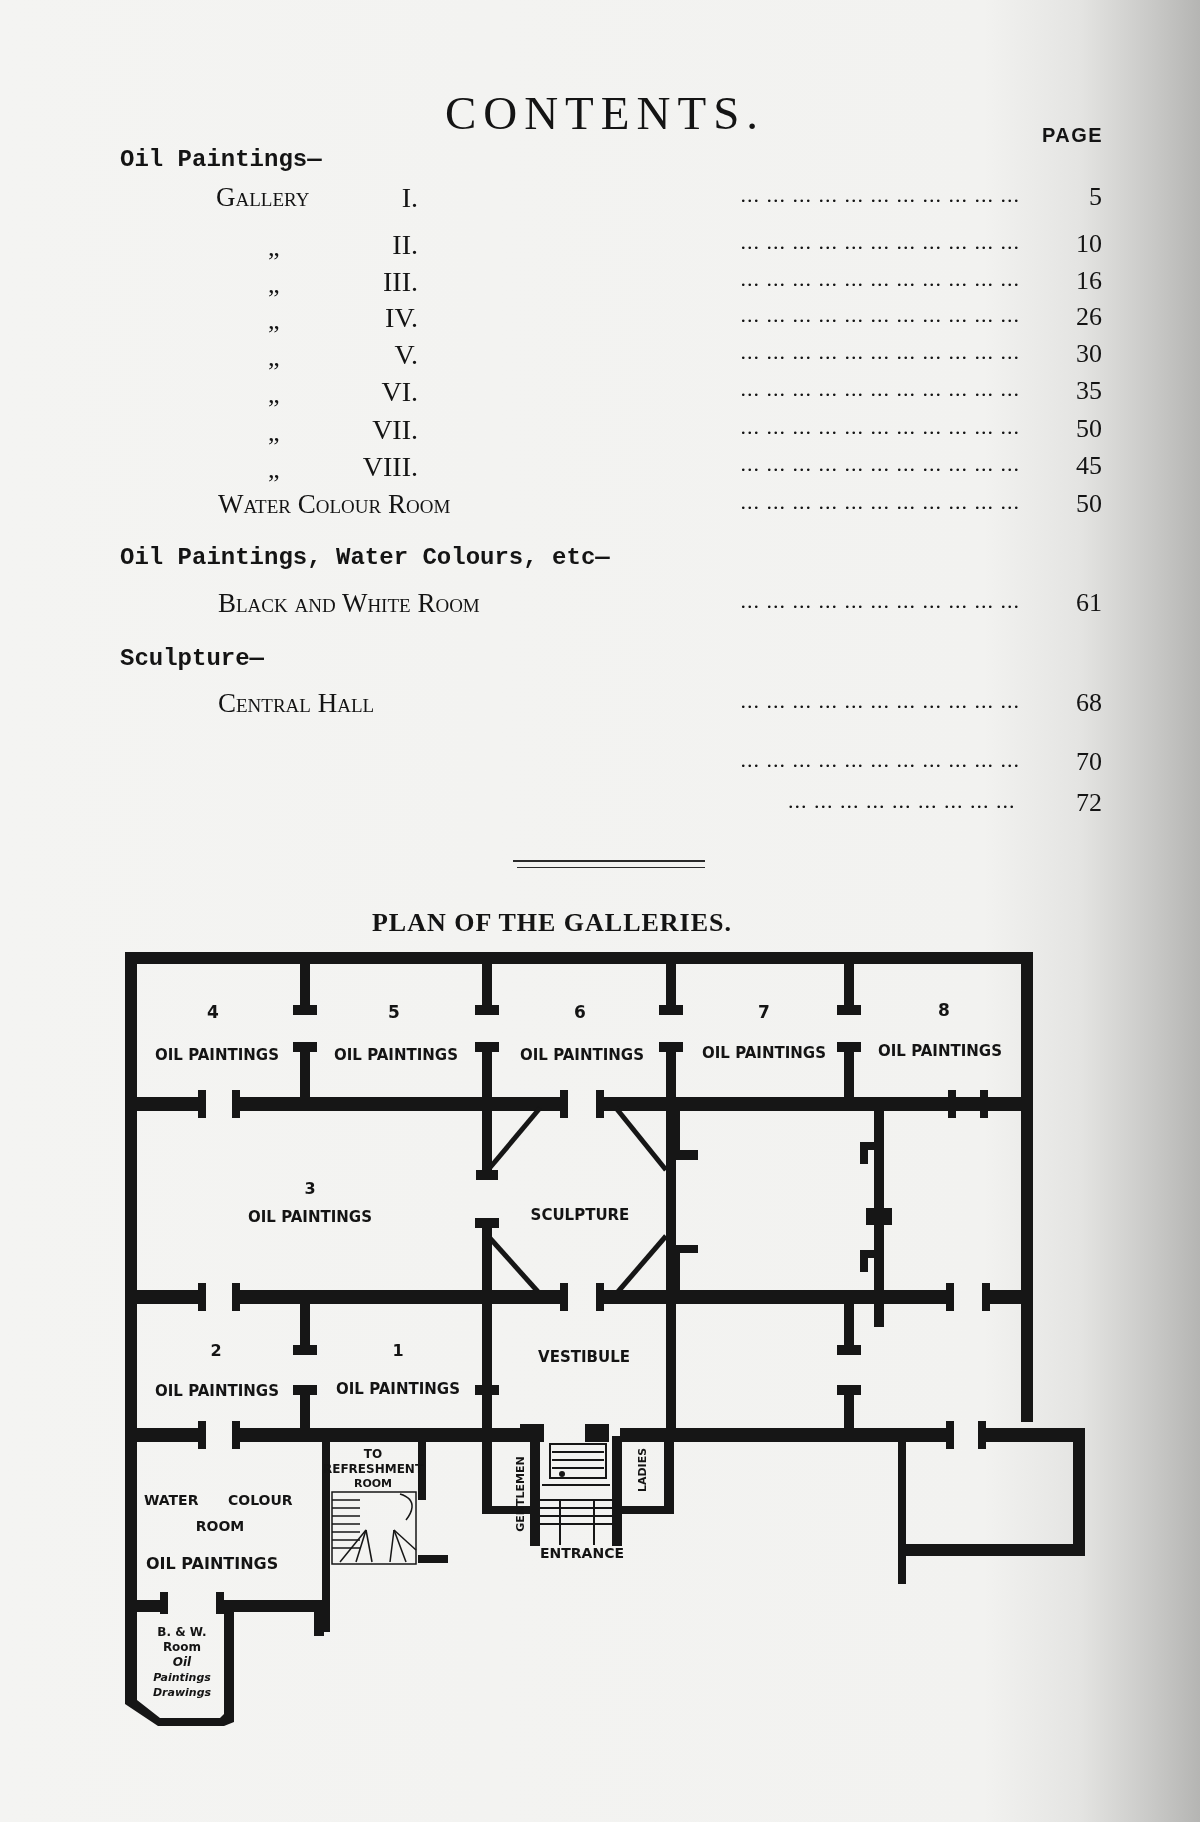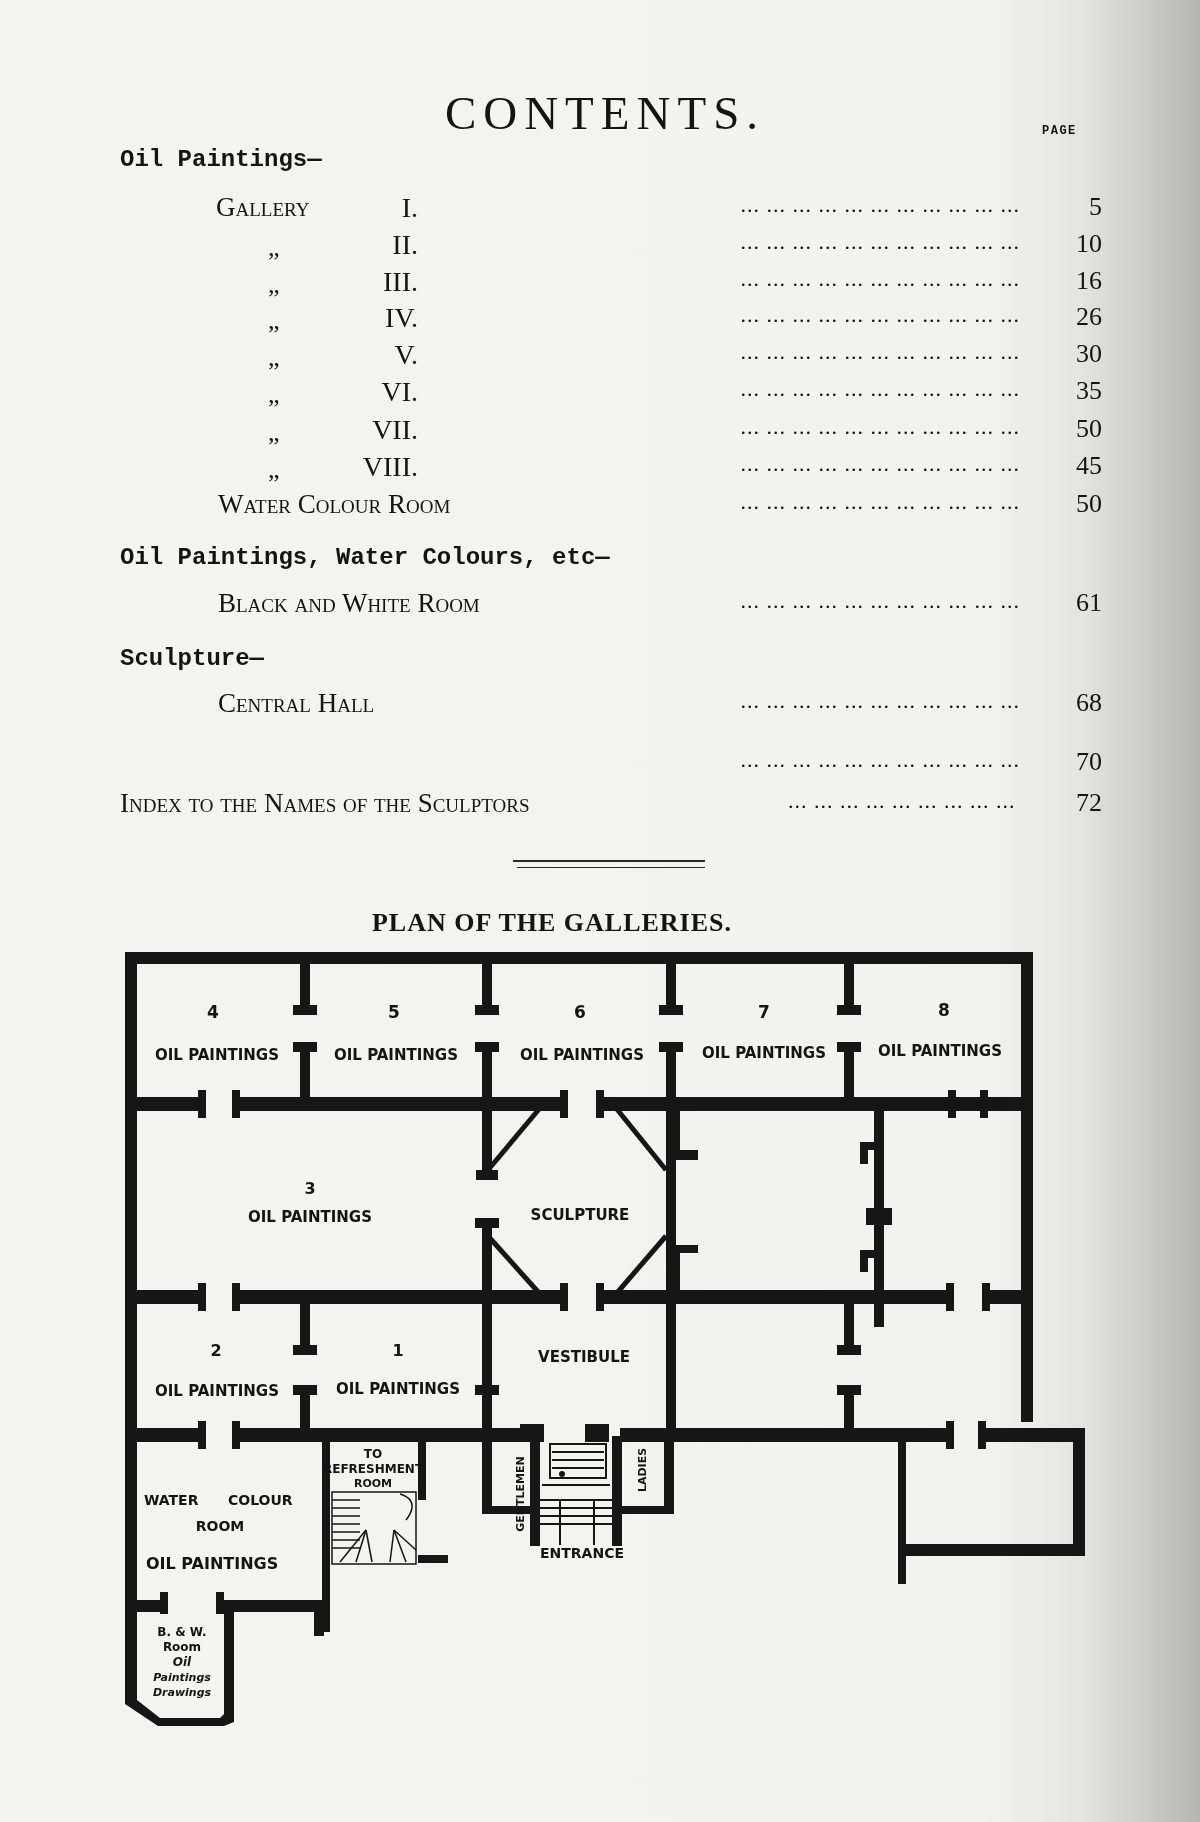--- a/index.html
+++ b/index.html
@@ -4,21 +4,21 @@
 <style>
   html, body { margin:0; padding:0; }
   body {
     width:1200px; height:1822px; position:relative; overflow:hidden;
     background: linear-gradient(to right, #f4f4f2 0%, #f2f2f0 82%, #e4e4e2 90%, #c9c9c7 96%, #b5b5b3 100%);
     font-family: "DejaVu Serif", "Liberation Serif", serif;
     color:#141414;
   }
   .abs { position:absolute; }
   .title { left:0; width:1210px; text-align:center; top:86px; font-family:"Liberation Serif", serif; font-size:47px; letter-spacing:7px; font-weight:normal; }
-  .pagehdr { left:1042px; top:124px; font-family:Liberation Mono, monospace; font-size:12px; font-weight:bold; letter-spacing:1.5px; }
+  .pagehdr { left:1042px; top:124px; font-family:Liberation Sans, sans-serif; font-size:20px; font-weight:bold; letter-spacing:1.5px; }
   .sect { left:120px; font-family:Liberation Mono, monospace; font-weight:bold; font-size:24px; }
   .row { left:0; width:1200px; height:34px; }
   .row .lbl { position:absolute; font-family:"Liberation Serif", serif; font-size:27px; font-variant:small-caps; white-space:nowrap; }
   .row .ditto { position:absolute; left:268px; font-family:"Liberation Serif", serif; font-size:26px; top:4px; }
   .row .num { position:absolute; right:98px; font-family:"Liberation Serif", serif; font-size:26px; text-align:right; width:80px; }
   .row .roman { position:absolute; right:782px; font-family:"Liberation Serif", serif; font-size:28px; text-align:right; }
   .row .dots { position:absolute; right:180px; font-family:"Liberation Serif", serif; font-size:22px; letter-spacing:1px; white-space:nowrap; overflow:hidden; text-align:right; }
   .rule1 { left:513px; top:860px; width:192px; height:2px; background:#2a2a2a; }
   .rule2 { left:517px; top:867px; width:188px; height:1px; background:#2a2a2a; }
   .plantitle { left:0; width:1104px; text-align:center; top:908px; font-family:"Liberation Serif", serif; font-size:26px; letter-spacing:1px; font-weight:bold; }
@@ -26,21 +26,21 @@
   .plan text { font-family:"DejaVu Sans", sans-serif; font-weight:bold; fill:#141414; }
 </style>
 </head>
 <body>
 
 <div class="abs title">CONTENTS.</div>
 <div class="abs pagehdr">PAGE</div>
 
 <div class="abs sect" style="top:146px;">Oil Paintings—</div>
 
-<div class="abs row" style="top:192px;">
+<div class="abs row" style="top:182px;">
   <span class="lbl" style="left:216px;">Gallery</span>
   <span class="roman">I.</span>
   <span class="dots" style="left:460px;">...    ...    ...    ...    ...    ...    ...    ...    ...    ...    ...</span>
   <span class="num">5</span>
 </div>
 <div class="abs row" style="top:229px;">
   <span class="ditto">„</span>
   <span class="roman">II.</span>
   <span class="dots" style="left:460px;">...    ...    ...    ...    ...    ...    ...    ...    ...    ...    ...</span>
   <span class="num">10</span>
@@ -99,21 +99,20 @@
   <span class="lbl" style="left:218px;">Central Hall</span>
   <span class="dots" style="left:446px;">...    ...    ...    ...    ...    ...    ...    ...    ...    ...    ...</span>
   <span class="num">68</span>
 </div>
 
 <div class="abs row" style="top:747px;">
   <span class="dots" style="left:722px;">...    ...    ...    ...    ...    ...    ...    ...    ...    ...    ...</span>
   <span class="num">70</span>
 </div>
 <div class="abs row" style="top:788px;">
-  <span class="lbl" style="left:120px;">Index to the Names of the Sculptors</span>
   <span class="dots" style="left:788px;">...    ...    ...    ...    ...    ...    ...    ...    ...    ...    ...</span>
   <span class="num">72</span>
 </div>
 
 <div class="abs rule1"></div>
 <div class="abs rule2"></div>
 
 <div class="abs plantitle">PLAN OF THE GALLERIES.</div>
 
 <svg class="abs plan" viewBox="0 0 1200 1822">

